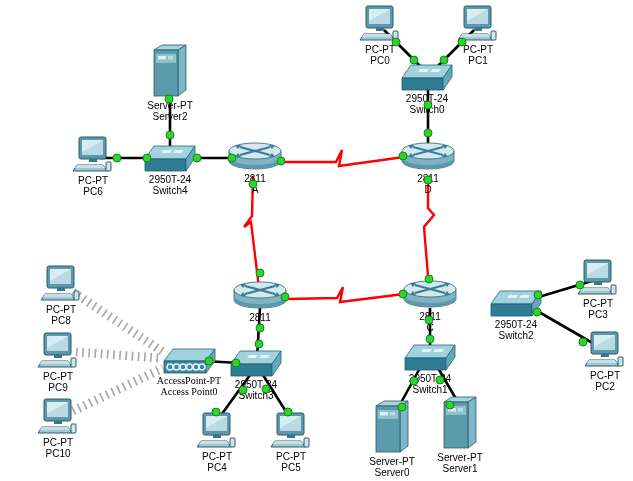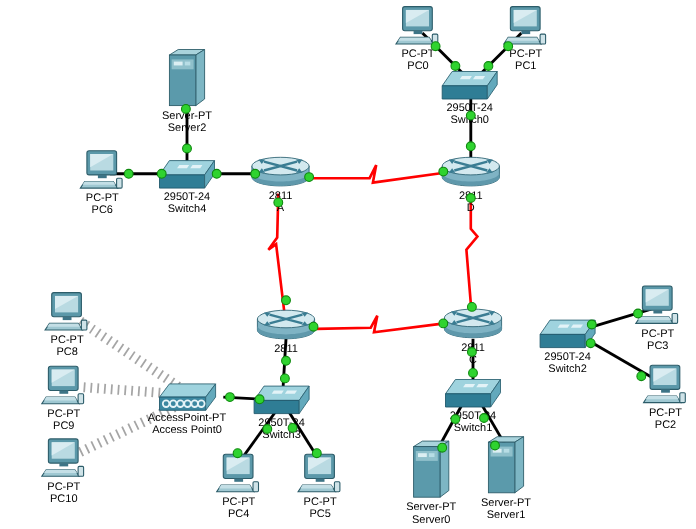--- a/index.html
+++ b/index.html
@@ -209,21 +209,21 @@
             <rect x="10" y="5" width="21" height="15" fill="#b9dae2"></rect>
             <polygon points="10,5 31,5 10,17" fill="#d9ecf1"></polygon>
             <rect x="17" y="24" width="8" height="3" fill="#3d7486"></rect>
             <polygon points="5,30 31,30 35,36 1,36" fill="#9fc8d2" stroke="#2c5c69"></polygon>
             <polygon points="5,30 31,30 33,33 3,33" fill="#c4dfe6"></polygon>
             <rect x="34" y="27" width="5" height="9" rx="1" fill="#cfe3e8" stroke="#2c5c69"></rect>
           </svg></div>
         <div class="label">PC-PT</div>
         <div class="label">PC2</div>
       </div>
-      <div class="device" style="left: 110px; top: 347px;">
+      <div class="device" style="left: 129px; top: 347px; font-family: Liberation Serif, serif;">
         <div class="icon"><svg width="56" height="28" viewBox="0 0 56 28">
             <polygon points="12,2 54,2 45,14 3,14" fill="#9fd3de" stroke="#2e6373" stroke-width="0.8"></polygon>
             <polygon points="3,14 45,14 45,26 3,26" fill="#3b87a0" stroke="#1f586b" stroke-width="0.8"></polygon>
             <polygon points="45,26 45,14 54,2 54,14" fill="#63a9bc" stroke="#2e6373" stroke-width="0.8"></polygon>
             <g fill="none" stroke="#e6f4f8" stroke-width="1.6">
               <circle cx="9" cy="20" r="3"></circle>
               <circle cx="15.5" cy="20" r="3"></circle>
               <circle cx="22" cy="20" r="3"></circle>
               <circle cx="28.5" cy="20" r="3"></circle>
               <circle cx="35" cy="20" r="3"></circle>

